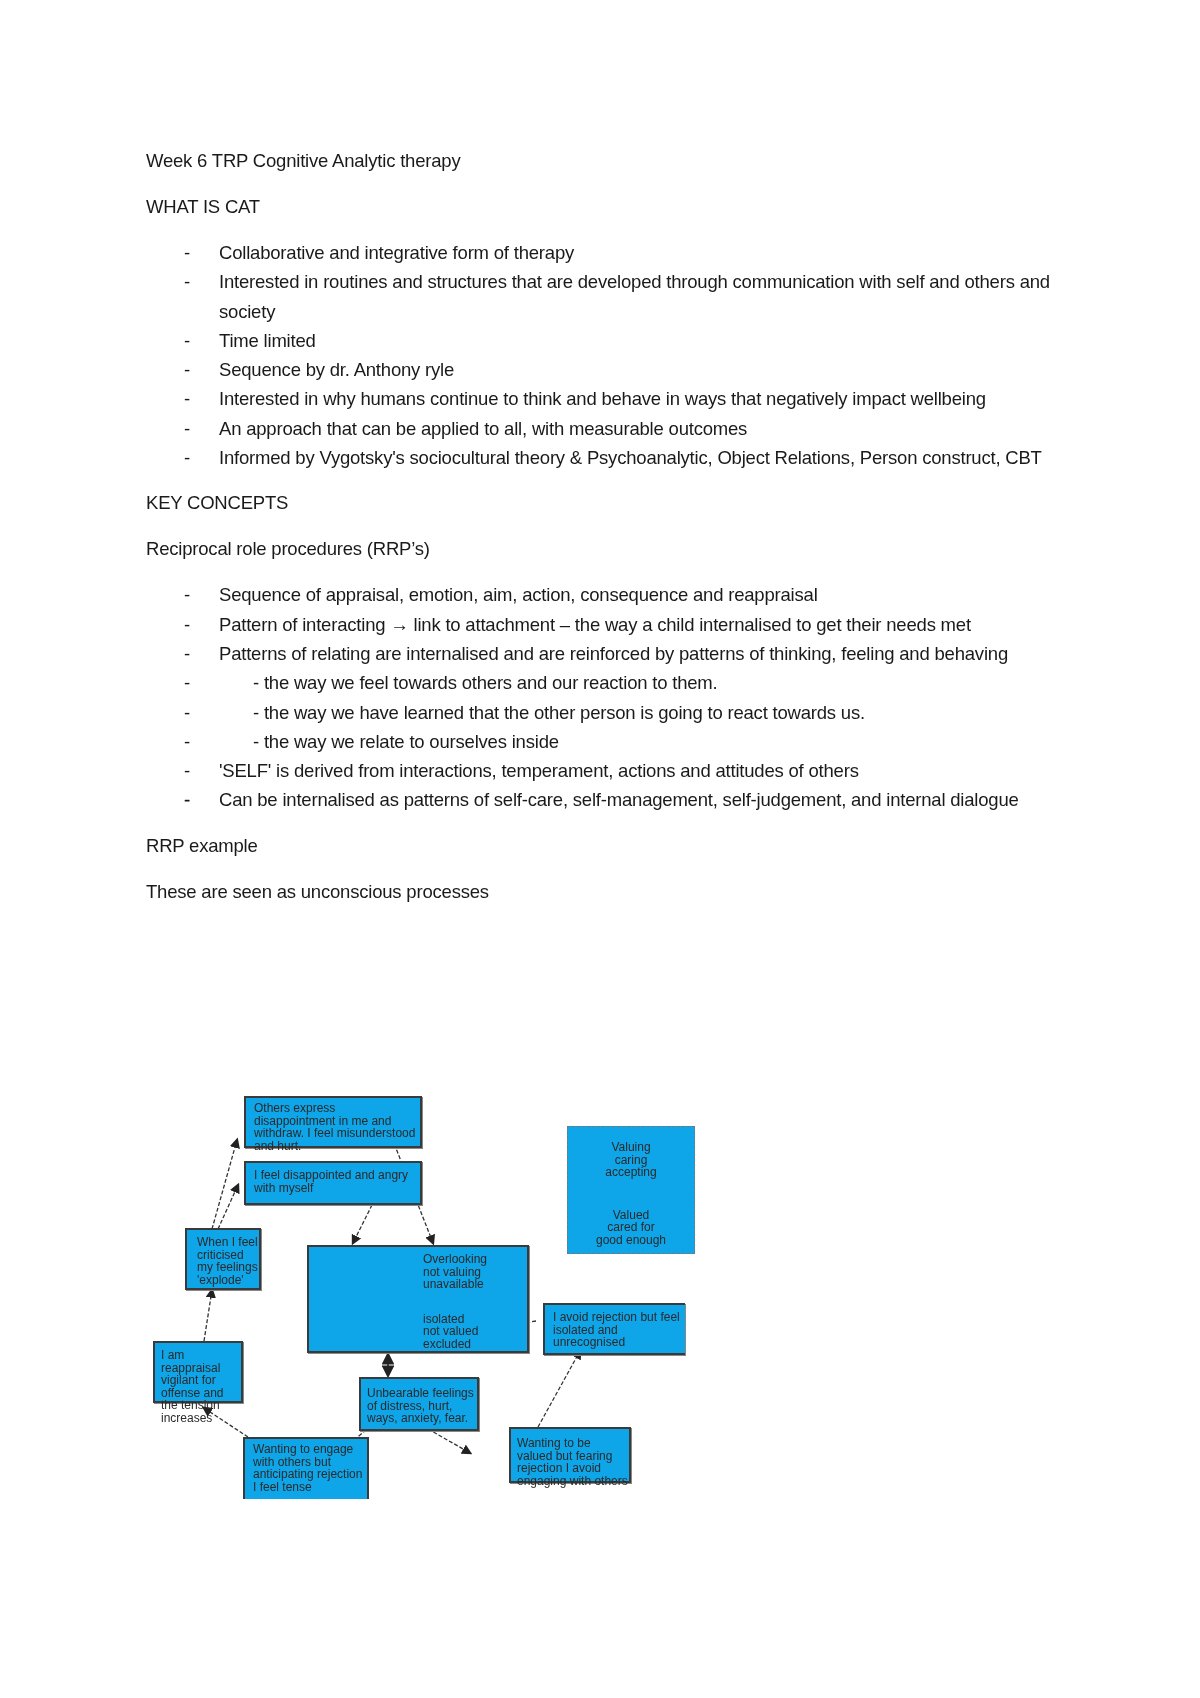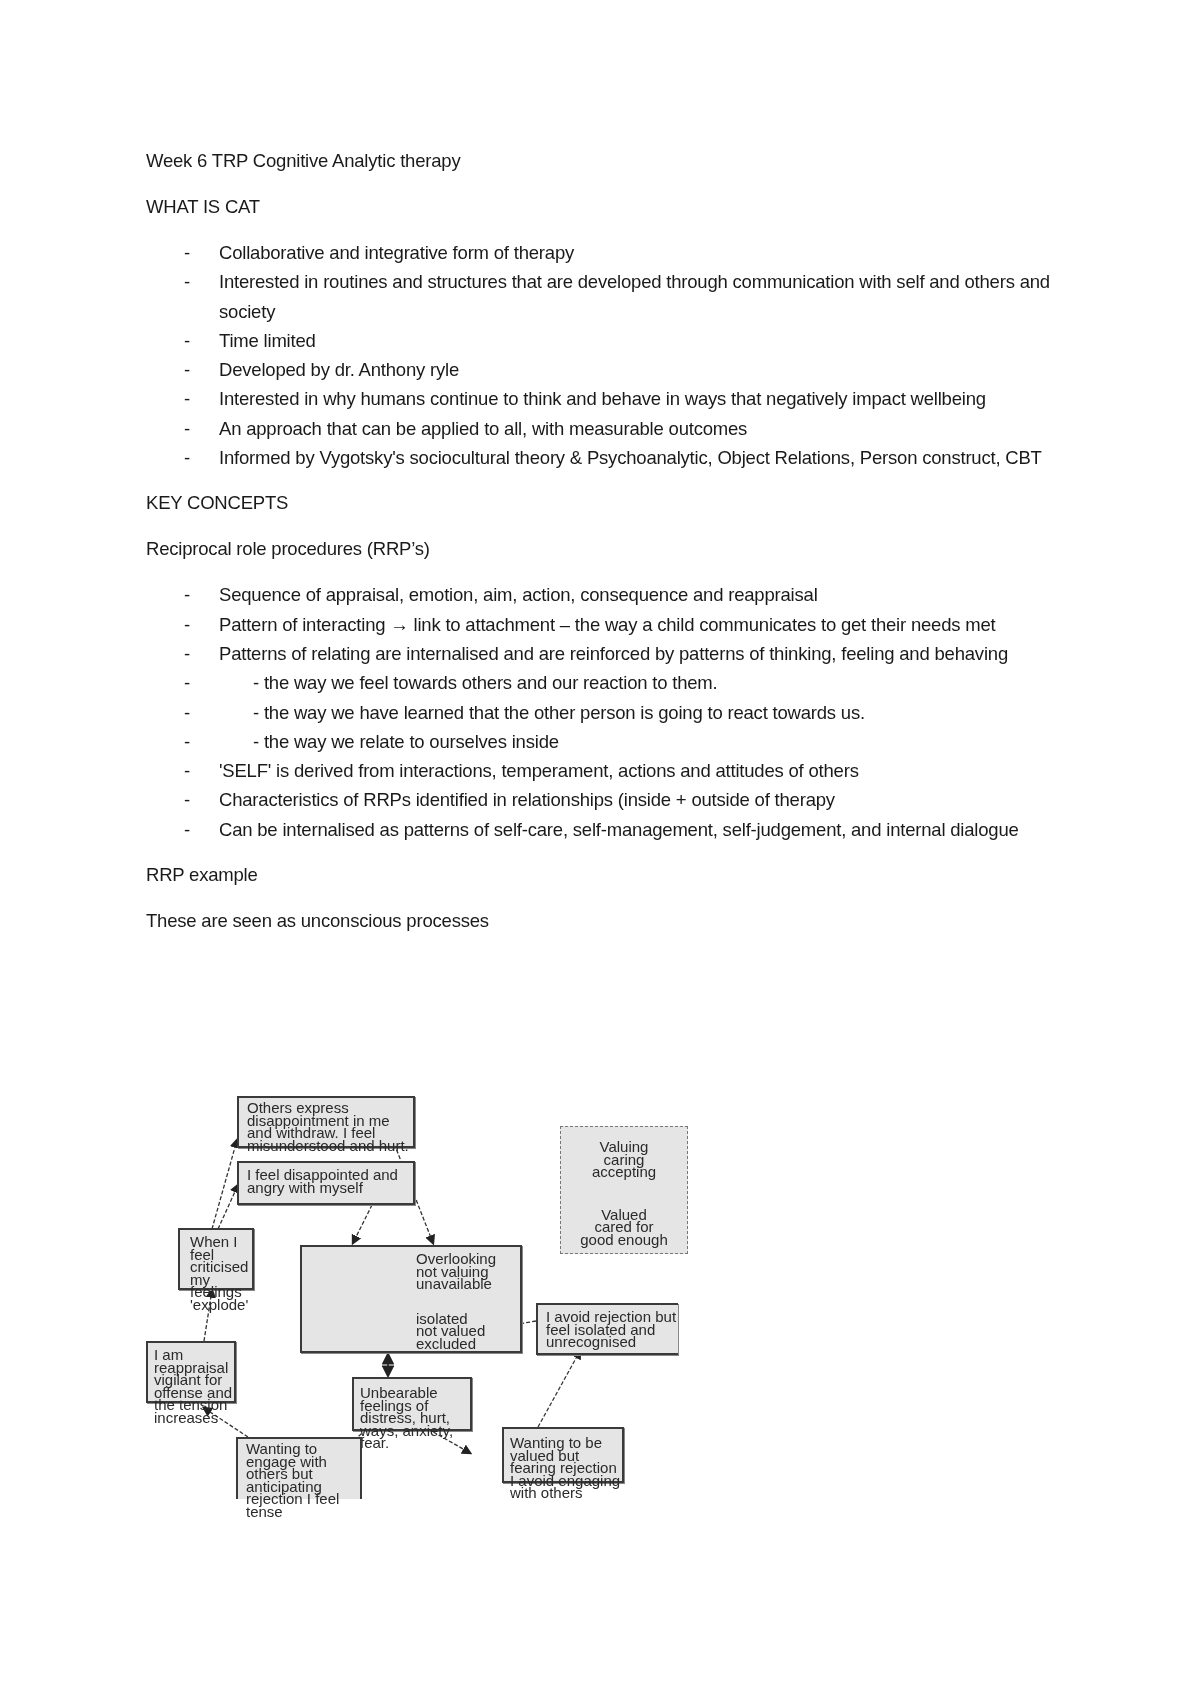--- a/index.html
+++ b/index.html
@@ -10,58 +10,58 @@
            font-family: "Liberation Sans Narrow", "Liberation Sans", sans-serif;
            font-size: 18.5px; letter-spacing: -0.2px; color: #1a1a1a; }
     .para { margin: 0; line-height: 29px; }
     .para.gap { margin-bottom: 17px; }
     ul.bullets { list-style: none; margin: 0 0 16px 0; padding: 0; }
     ul.bullets li { position: relative; padding-left: 73px; line-height: 29.3px; }
     ul.bullets li .dash { position: absolute; left: 38px; top: 0; }
     ul.bullets li.sub .txt { padding-left: 34px; display: inline-block; }
     .diagram { position: absolute; left: 140px; top: 1093px; width: 640px; height: 420px; }
     .diagram svg { position: absolute; left: 0; top: 0; }
-    .box { position: absolute; border: 2px solid #3a3a3a; background: #e5e5e5;
-           font-family: "Liberation Sans", sans-serif; font-size: 15px; line-height: 12.5px;
-           color: #2a2a2a; box-shadow: 1px 1px 0 #888; }
+    .box { position: absolute; border: 2px solid #3a3a3a; background: #0ea5e9;
+           font-family: "Liberation Sans", sans-serif; font-size: 12px; line-height: 12.5px;
+           color: #2a2a2a; box-shadow: 1px 1px 0 #888; margin-left: 7px; }
     .box .t { display: block; }
     .box.dashed { border: 1.5px dashed #777; box-shadow: none; text-align: center; }
     .col { position: absolute; }
     .bar { display: block; white-space: pre-line; }
   </style>
 </head>
 <body>
 
 <div class="page">
   <div class="doc">
     <p class="para gap">Week 6 TRP Cognitive Analytic therapy</p>
     <p class="para gap">WHAT IS CAT</p>
 
     <ul class="bullets">
       <li><span class="dash">-</span><span class="txt">Collaborative and integrative form of therapy</span></li>
       <li><span class="dash">-</span><span class="txt">Interested in routines and structures that are developed through communication with self and others and society</span></li>
       <li><span class="dash">-</span><span class="txt">Time limited</span></li>
-      <li><span class="dash">-</span><span class="txt">Developed by dr. Anthony ryle</span></li>
+      <li><span class="dash">-</span><span class="txt">Sequence by dr. Anthony ryle</span></li>
       <li><span class="dash">-</span><span class="txt">Interested in why humans continue to think and behave in ways that negatively impact wellbeing</span></li>
       <li><span class="dash">-</span><span class="txt">An approach that can be applied to all, with measurable outcomes</span></li>
       <li><span class="dash">-</span><span class="txt">Informed by Vygotsky's sociocultural theory &amp; Psychoanalytic, Object Relations, Person construct, CBT</span></li>
     </ul>
 
     <p class="para gap">KEY CONCEPTS</p>
     <p class="para gap">Reciprocal role procedures (RRP’s)</p>
 
     <ul class="bullets">
       <li><span class="dash">-</span><span class="txt">Sequence of appraisal, emotion, aim, action, consequence and reappraisal</span></li>
-      <li><span class="dash">-</span><span class="txt">Pattern of interacting → link to attachment – the way a child communicates to get their needs met</span></li>
+      <li><span class="dash">-</span><span class="txt">Pattern of interacting → link to attachment – the way a child internalised to get their needs met</span></li>
       <li><span class="dash">-</span><span class="txt">Patterns of relating are internalised and are reinforced by patterns of thinking, feeling and behaving</span></li>
       <li class="sub"><span class="dash">-</span><span class="txt">- the way we feel towards others and our reaction to them.</span></li>
       <li class="sub"><span class="dash">-</span><span class="txt">- the way we have learned that the other person is going to react towards us.</span></li>
       <li class="sub"><span class="dash">-</span><span class="txt">- the way we relate to ourselves inside</span></li>
       <li><span class="dash">-</span><span class="txt">'SELF' is derived from interactions, temperament, actions and attitudes of others</span></li>
-      <li><span class="dash">-</span><span class="txt">Characteristics of RRPs identified in relationships (inside + outside of therapy</span></li>
+      <li><span class="dash">-</span></li>
       <li><span class="dash">-</span><span class="txt">Can be internalised as patterns of self-care, self-management, self-judgement, and internal dialogue</span></li>
     </ul>
 
     <p class="para gap">RRP example</p>
     <p class="para">These are seen as unconscious processes</p>
   </div>
 
   <div class="diagram">
     <svg width="640" height="420">
       <defs>

